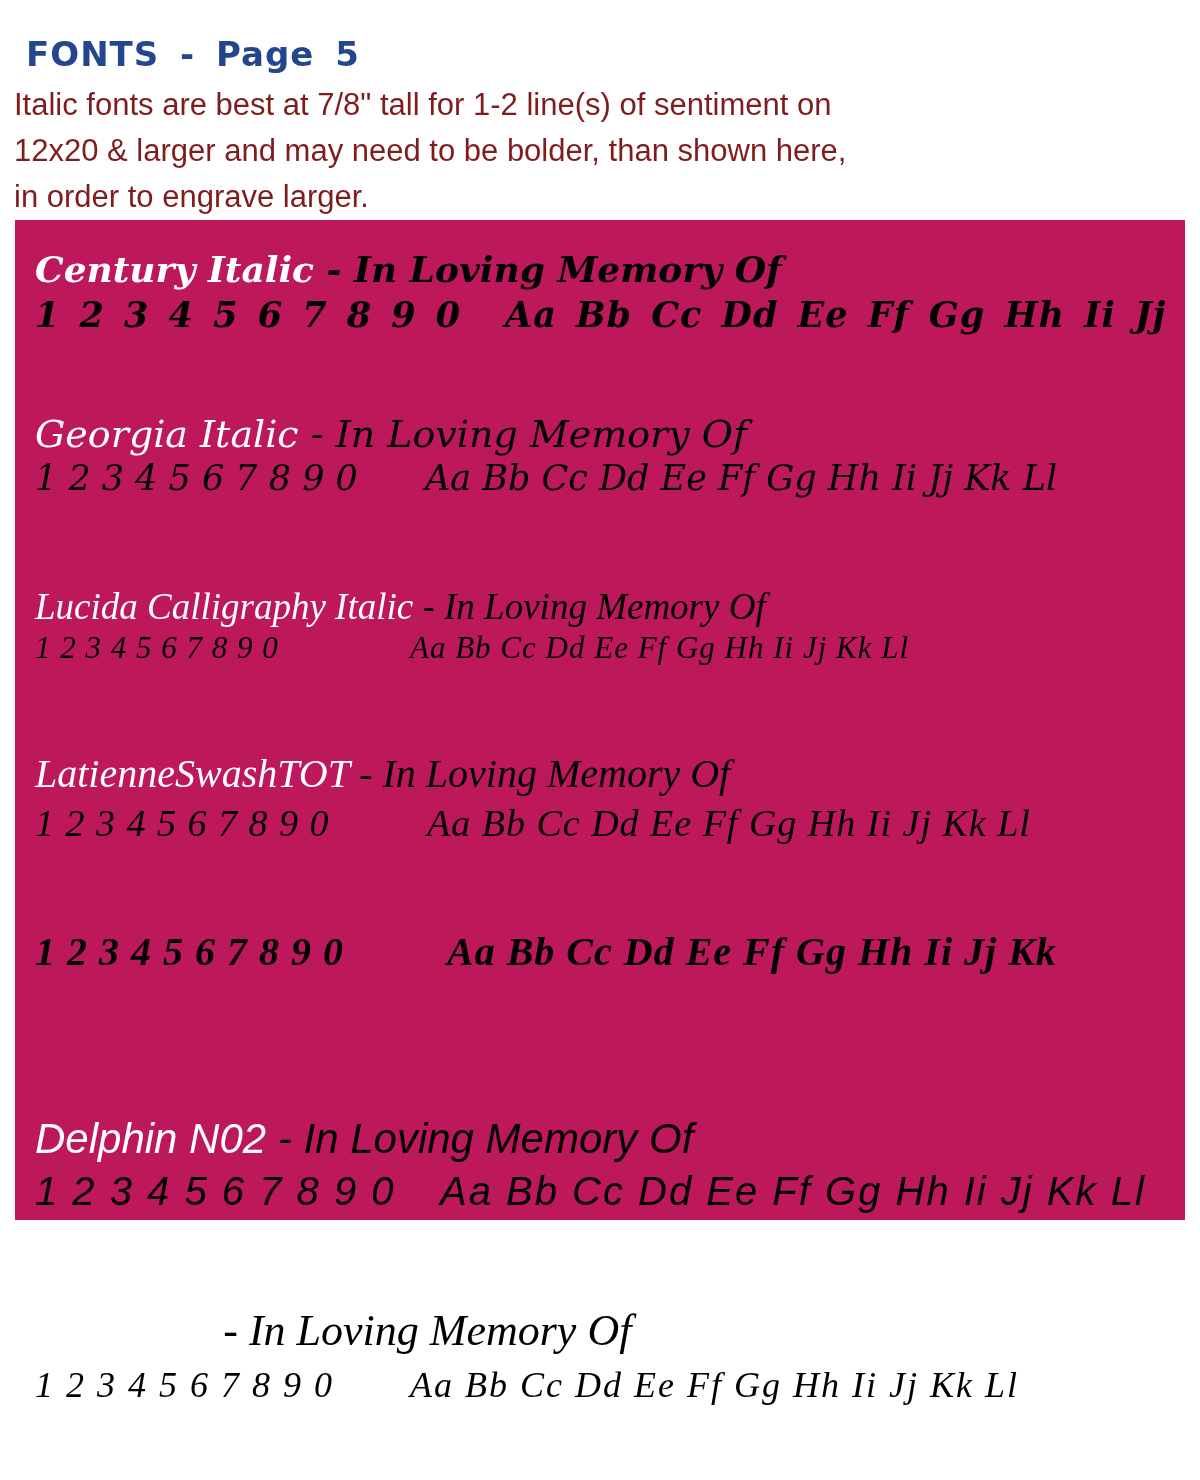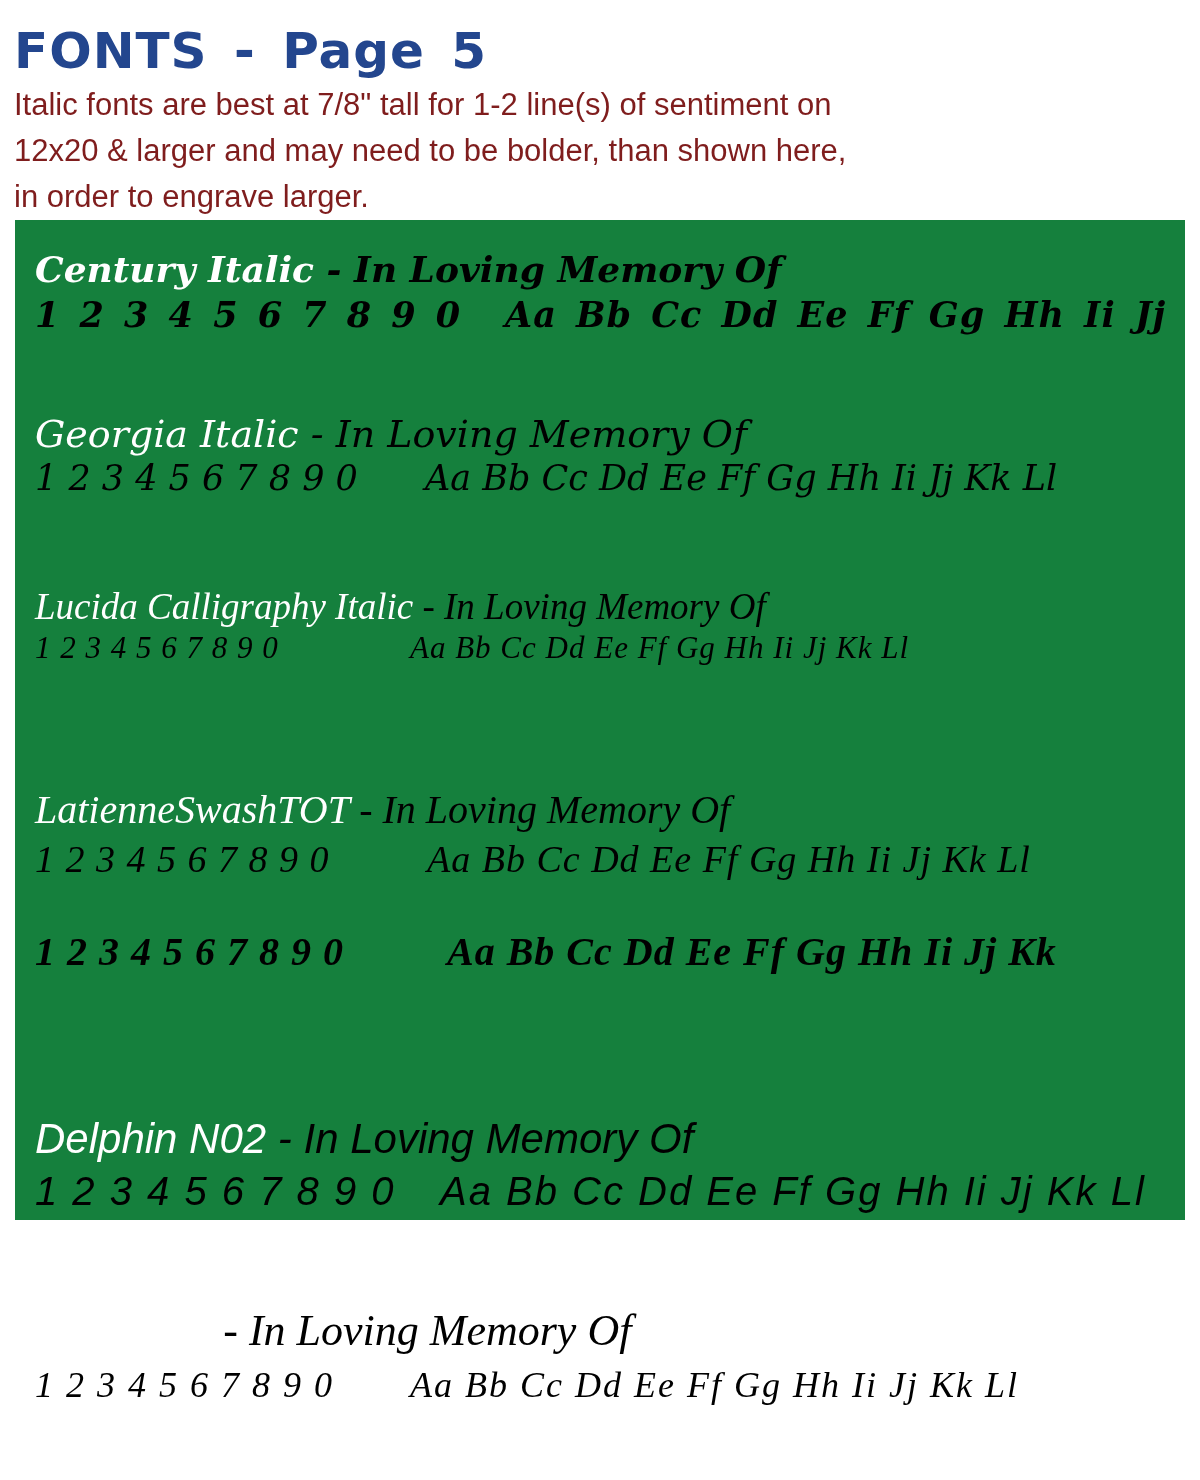--- a/index.html
+++ b/index.html
@@ -1,31 +1,31 @@
 <!DOCTYPE html>
 <html><head>
 <meta charset="utf-8">
 <style>
   html, body { margin:0; padding:0; background:#ffffff; }
   body { width:1200px; height:1480px; position:relative; overflow:hidden; }
   .title {
     position:absolute; left:14px; top:22px;
     font-family:"DejaVu Sans", sans-serif; font-weight:bold;
-    font-size:50px; color:#23468e; letter-spacing:1px; word-spacing:8px;
-    margin:0;
+    font-size:34px; color:#23468e; letter-spacing:1px; word-spacing:8px;
+    margin:12px;
   }
   .intro {
     position:absolute; left:14px; top:82px; width:1100px;
     font-family:"Liberation Sans", sans-serif; font-size:31px; line-height:46px;
     color:#7f1d1d; margin:0;
   }
   .intro div { white-space:nowrap; }
   .panel {
     position:absolute; left:15px; top:220px; width:1170px; height:1000px;
-    background:#15803d;
+    background:#be185d;
   }
   .sample { position:absolute; left:20px; }
   .sample .l1, .sample .l2 { white-space:nowrap; font-style:italic; }
   .sample .name { color:#ffffff; }
   .sample .sep, .sample .phrase { color:#000000; }
   .sample .l2 { color:#000000; }
   .sample .digits { display:inline-block; }
   .sample .alpha { display:inline-block; }
 
   .s1 { top:28px; font-family:"DejaVu Serif", serif; font-weight:bold; }
@@ -37,21 +37,21 @@
   .s2 .l1 { font-size:38px; }
   .s2 .l2 { font-size:35px; margin-top:2px; }
   .s2 .digits { width:390px; }
 
   .s3 { top:365px; font-family:"Liberation Serif", serif; }
   .s3 .l1 { font-size:37px; }
   .s3 .l2 { font-size:31px; margin-top:2px; letter-spacing:1px; }
   .s3 .digits { width:375px; }
 
   .s4 { top:530px; font-family:"Liberation Serif", serif; }
-  .s4 .l1 { font-size:40px;margin-top:36px; }
+  .s4 .l1 { font-size:40px; }
   .s4 .l2 { font-size:38px; margin-top:4px; letter-spacing:1px; }
   .s4 .digits { width:392px; }
 
   .s5 { top:706px; font-family:"Liberation Serif", serif; font-weight:bold; }
   .s5 .l1 { font-size:40px; }
   .s5 .l2 { font-size:40px; margin-top:2px; letter-spacing:1px; }
   .s5 .digits { width:412px; }
 
   .s6 { top:895px; font-family:Liberation Sans, sans-serif; }
   .s6 .l1 { font-size:42px; }

